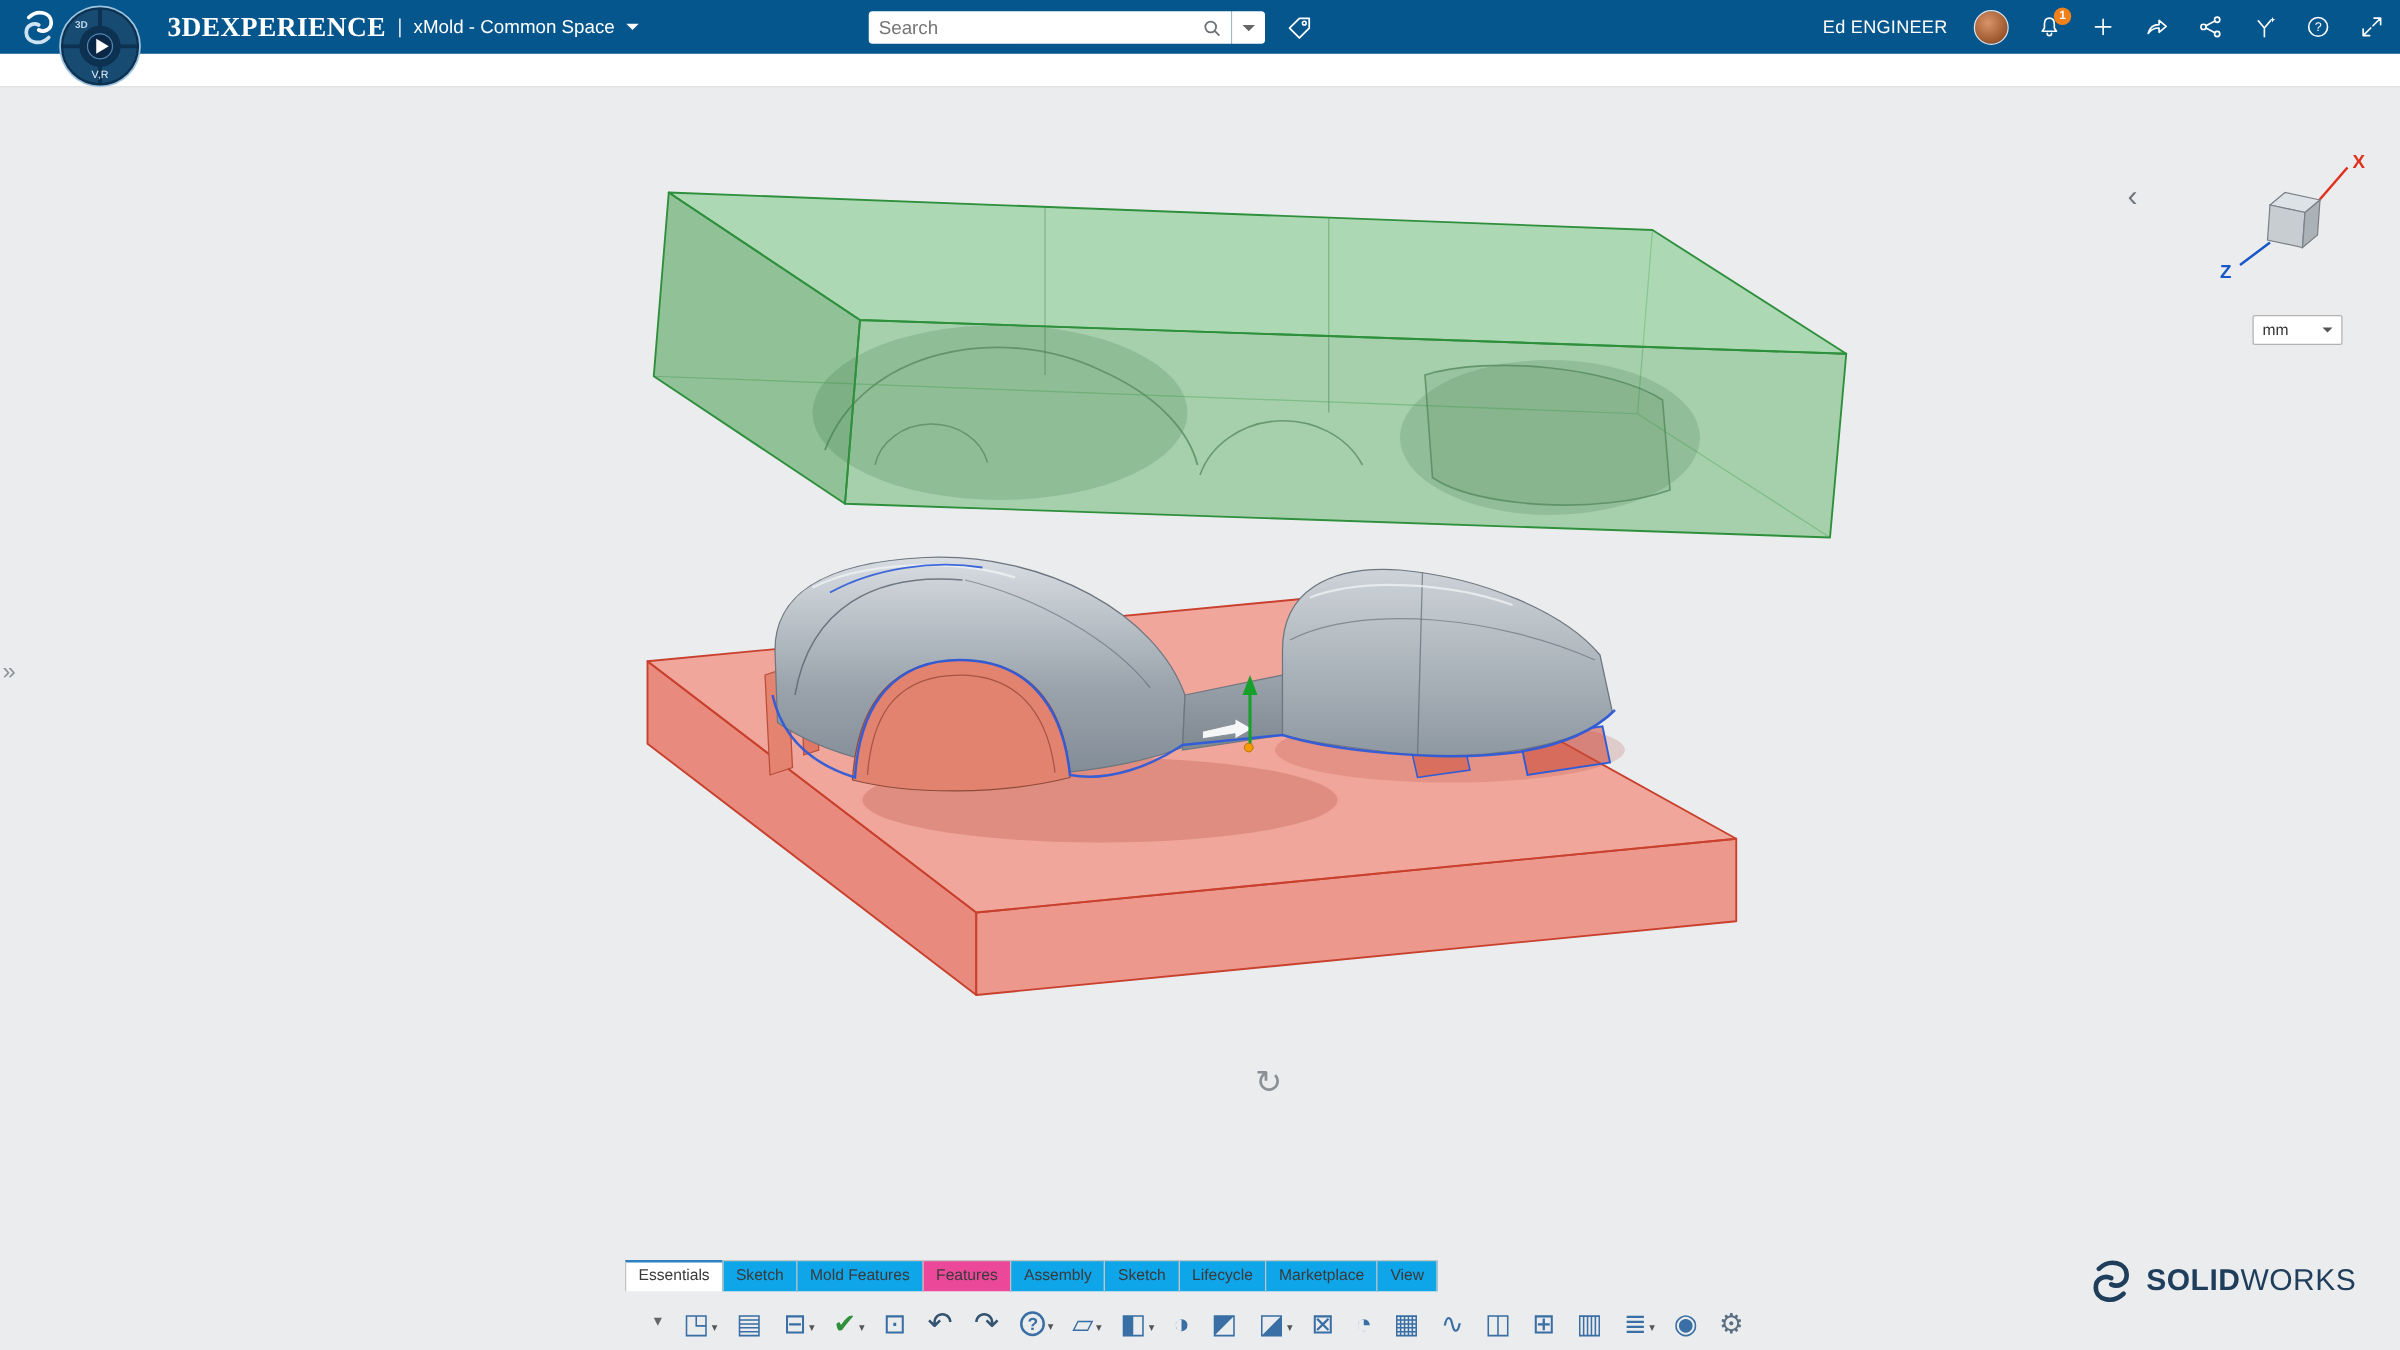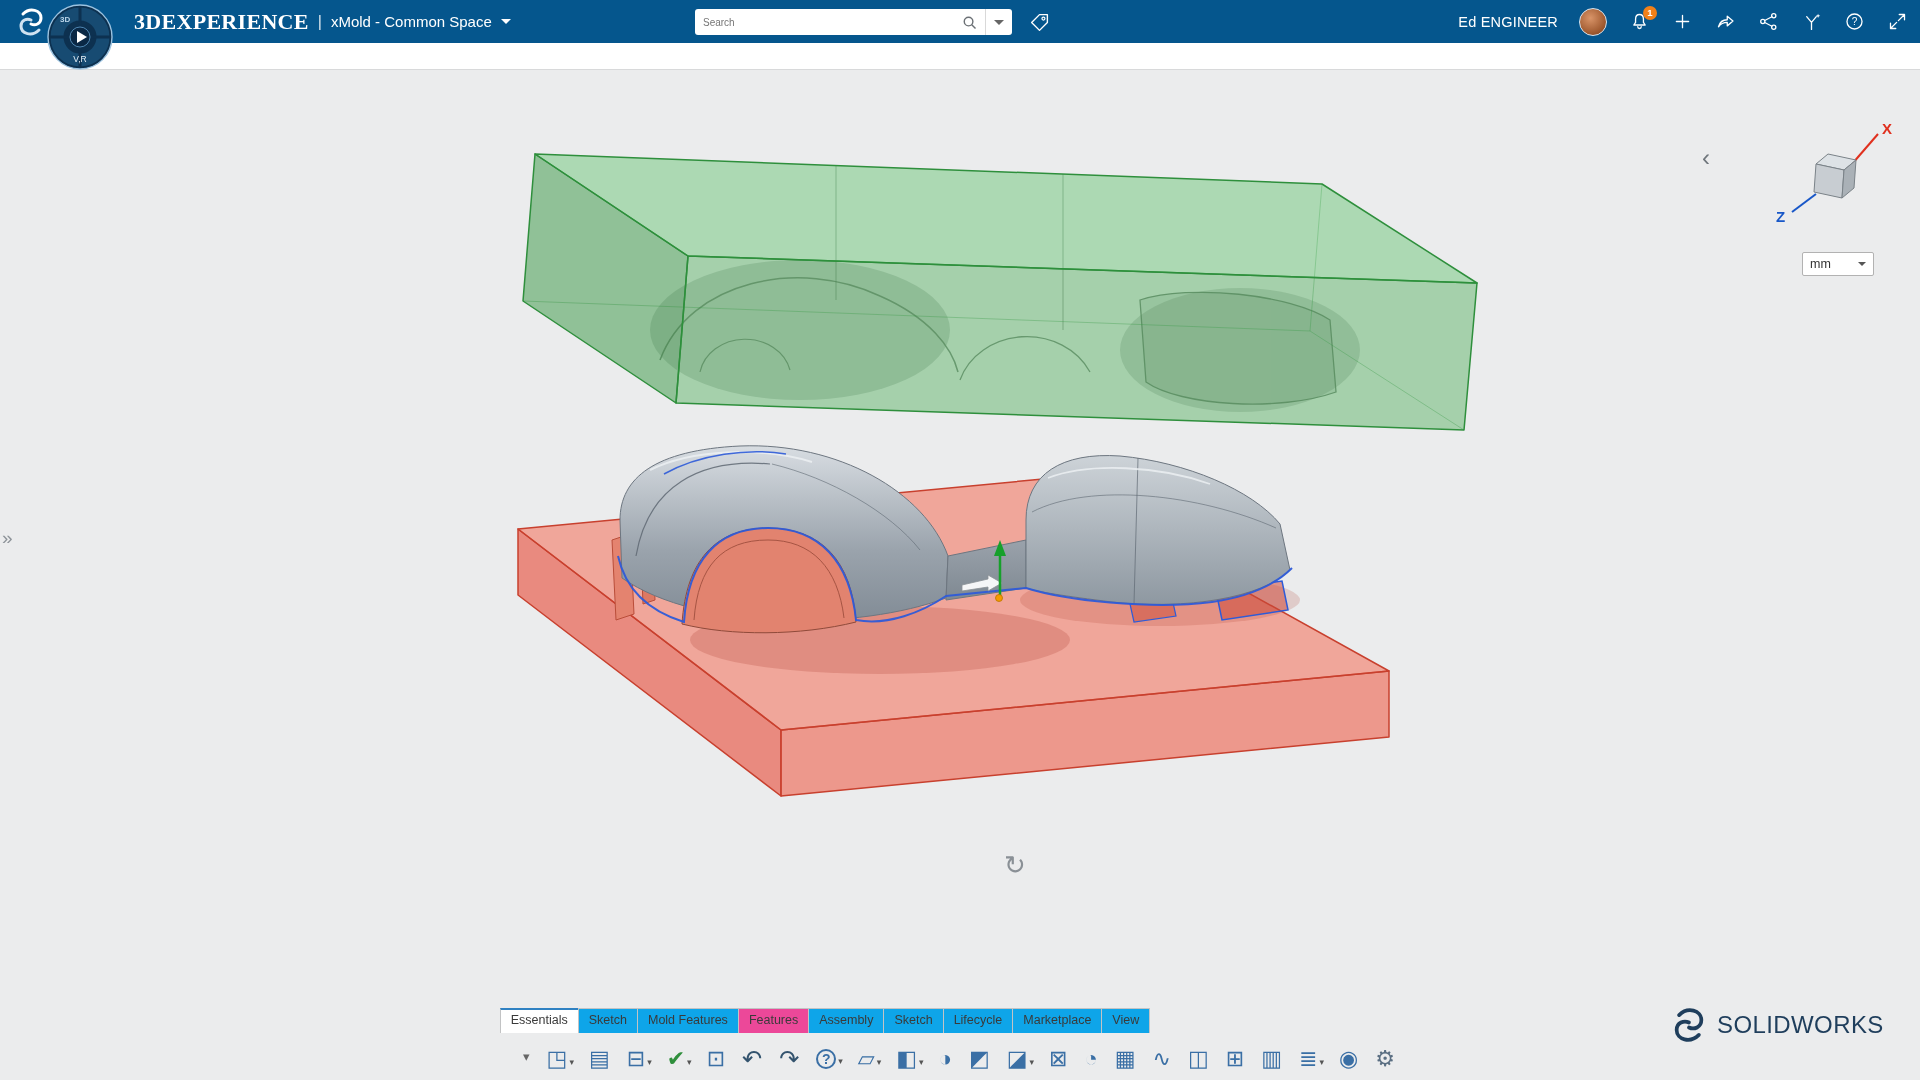--- a/index.html
+++ b/index.html
@@ -11,21 +11,21 @@
             display:flex; align-items:center; padding:0 14px; color:#fff; z-index:30; }
   .logo-3ds { width:34px; height:34px; flex:0 0 auto; }
   .brand { margin-left:86px; display:flex; align-items:center; gap:9px; white-space:nowrap; }
   .brand-name { font-size:22px; font-weight:bold; letter-spacing:.3px;font-family:Liberation Serif, serif; }
   .brand-sep { font-weight:300; opacity:.85; font-size:16px; }
   .app-title { font-size:15px; font-weight:400; }
   .chev-down { width:0; height:0; border:5px solid transparent; border-top-color:#fff; margin-top:5px; }
 
   .search-group { position:absolute; left:695px; top:9px; display:flex; height:26px; align-items:stretch; z-index:31; }
   .search-box { width:290px; background:#fff; border-radius:3px 0 0 3px; display:flex; align-items:center; padding:0 8px; gap:6px; }
-  .search-box input { border:none; outline:none; flex:1; font-size:10px; color:#333; font-family:"Liberation Sans",sans-serif; background:transparent; }
+  .search-box input { border:none; outline:none; flex:1; font-size:15px; color:#333; font-family:"Liberation Sans",sans-serif; background:transparent; }
   .search-box svg { width:15px; height:15px; flex:0 0 auto; }
   .search-dd { width:27px; background:#fff; border-left:1px solid #d9d9d9; border-radius:0 3px 3px 0;
                display:flex; align-items:center; justify-content:center; }
   .search-dd .chev-down { border-top-color:#666; }
   .tag-btn { margin-left:17px; display:flex; align-items:center; }
   .tag-btn svg { width:21px; height:21px; }
 
   .user-cluster { position:absolute; right:12px; top:0; height:43px; display:flex; align-items:center; gap:21px; color:#fff; z-index:31; }
   .user-name { font-size:14.5px; letter-spacing:.2px; }
   .avatar { width:28px; height:28px; border-radius:50%;
@@ -66,21 +66,21 @@
   .tool.ring .glyph { font-size:14px; font-weight:bold; border:2px solid #3a6fa5; border-radius:50%;
                       width:20px; height:20px; display:flex; align-items:center; justify-content:center; }
   [data-name="tool-undo"] .glyph, [data-name="tool-redo"] .glyph { color:#33536e; font-size:24px; }
   [data-name="tool-overflow-chevron"] .glyph { font-size:13px; color:#666; padding-bottom:4px; }
   [data-name="tool-design-check"] .glyph { color:#2f8f3c; }
   [data-name="tool-smart-fasteners"] .glyph { color:#5a6e82; }
 
   .sw-logo { position:absolute; left:1668px; top:1004px; display:flex; align-items:center; gap:7px; color:#1f3e5c; z-index:20; }
   .sw-logo svg { width:42px; height:42px; }
   .sw-text { font-size:24px; letter-spacing:.4px; color:#1f3e5c; }
-  .sw-text b { font-weight:400;margin-top:38px; }
+  .sw-text b { font-weight:700;margin-top:38px; }
 </style>
 </head>
 <body>
 
 <header class="topbar" data-name="top-bar">
   <svg class="logo-3ds" viewBox="0 0 34 34" data-name="3ds-logo-icon">
     <path d="M9 9 C16 2 27 5 27 13 C27 19 21 21 17 19" fill="none" stroke="#fff" stroke-width="3" stroke-linecap="round"></path>
     <path d="M25 25 C18 32 7 29 7 21 C7 15 13 13 17 15" fill="none" stroke="#cfe2f1" stroke-width="3" stroke-linecap="round"></path>
   </svg>
   <div class="brand" data-name="app-switcher">

